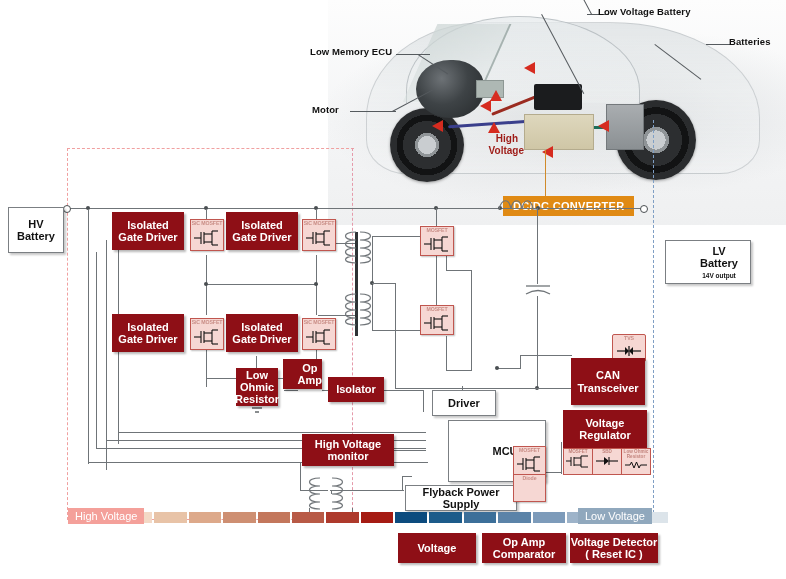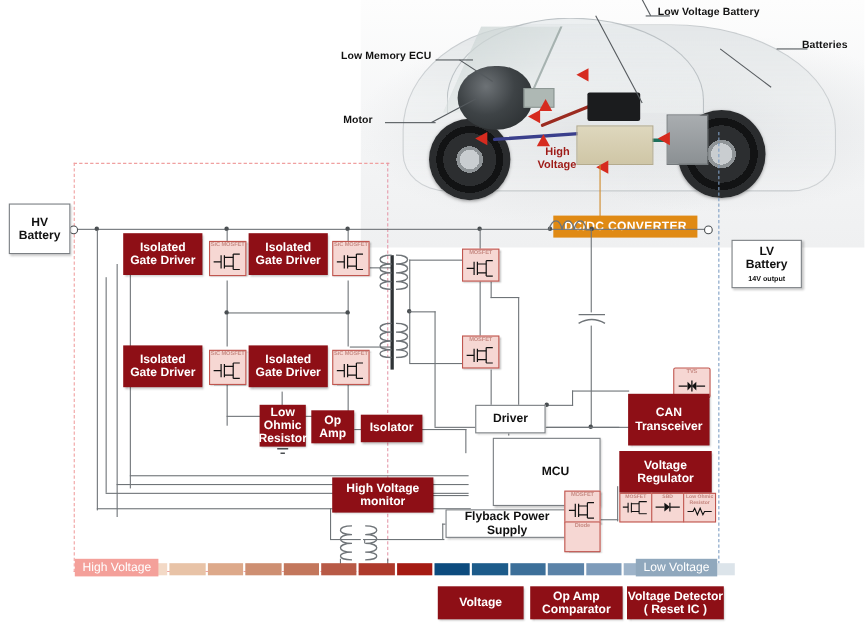--- a/index.html
+++ b/index.html
@@ -91,20 +91,21 @@
     display:flex;align-items:center;justify-content:center;text-align:center;
     font-weight:bold;line-height:1.12;
     box-shadow:1.5px 1.5px 2px rgba(0,0,0,.28);
     font-size:11px;
   }
   .blk.sm{font-size:11px;}
   .blk.bw{
     background:#ffffff;color:#111;border:1px solid #7b7f83;
     box-shadow:1.5px 1.5px 2px rgba(0,0,0,.22);
     font-size:11px;
+    margin-top:22px;
   }
   .blk.bat{flex-direction:column;}
   .bat-sub{font-size:6.5px;font-weight:bold;margin-top:2px;}
 
   
   .mos{
     position:absolute;background:#f6d7d3;border:1px solid #c0564f;
     box-shadow:1px 1px 1.5px rgba(0,0,0,.25);
     display:flex;flex-direction:column;align-items:center;
   }
@@ -325,21 +326,21 @@
     <line x1="6" y1="9" x2="16" y2="9" stroke="#4a4f52" stroke-width="1.3"></line>
     <line x1="9" y1="13" x2="13" y2="13" stroke="#4a4f52" stroke-width="1.3"></line>
   </svg>
   <div class="w wv" style="left:256px;top:392px;height:8px;"></div>
 
   <div class="blk bw bat" style="left:8px;top:185px;width:54px;height:44px;">
     <div>HV</div>
     <div>Battery</div>
   </div>
 
-  <div class="blk bw bat" style="left:665px;top:218px;width:62px;height:42px;">
+  <div class="blk bw bat" style="left:665px;top:218px;width:62px;height:42px;padding-left:22px;">
     <div>LV</div>
     <div>Battery</div>
     <div class="bat-sub">14V output</div>
   </div>
 
   <div class="blk" style="left:112px;top:212px;width:72px;height:38px;">
     <div>
       <div>Isolated</div>
       <div>Gate Driver</div>
     </div>
@@ -427,21 +428,21 @@
     </div>
   </div>
 
   <div class="blk sm" style="left:236px;top:368px;width:42px;height:38px;">
     <div>
       <div>Low</div>
       <div>Ohmic</div>
       <div>Resistor</div>
     </div>
   </div>
-  <div class="blk" style="left:283px;top:373px;width:39px;height:30px;">
+  <div class="blk" style="left:283px;top:359px;width:39px;height:30px;justify-content:flex-end;">
     <div>
       <div>Op</div>
       <div>Amp</div>
     </div>
   </div>
   <div class="blk" style="left:328px;top:377px;width:56px;height:25px;">Isolator</div>
 
   <div class="blk" style="left:302px;top:434px;width:92px;height:32px;">
     <div>
       <div>High Voltage</div>

